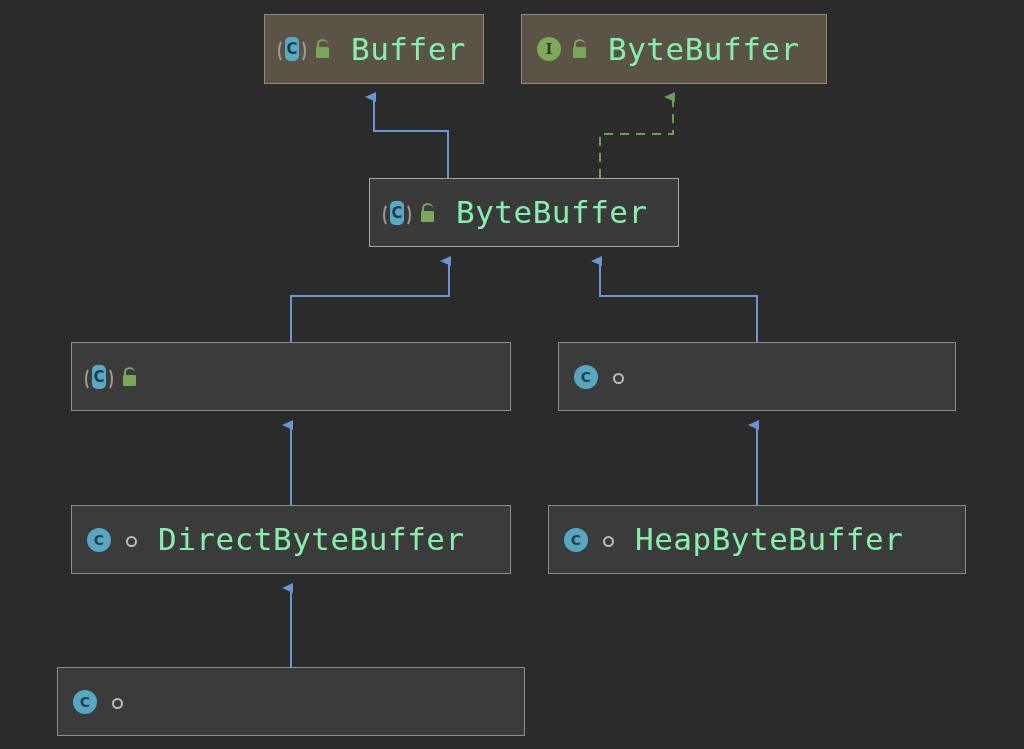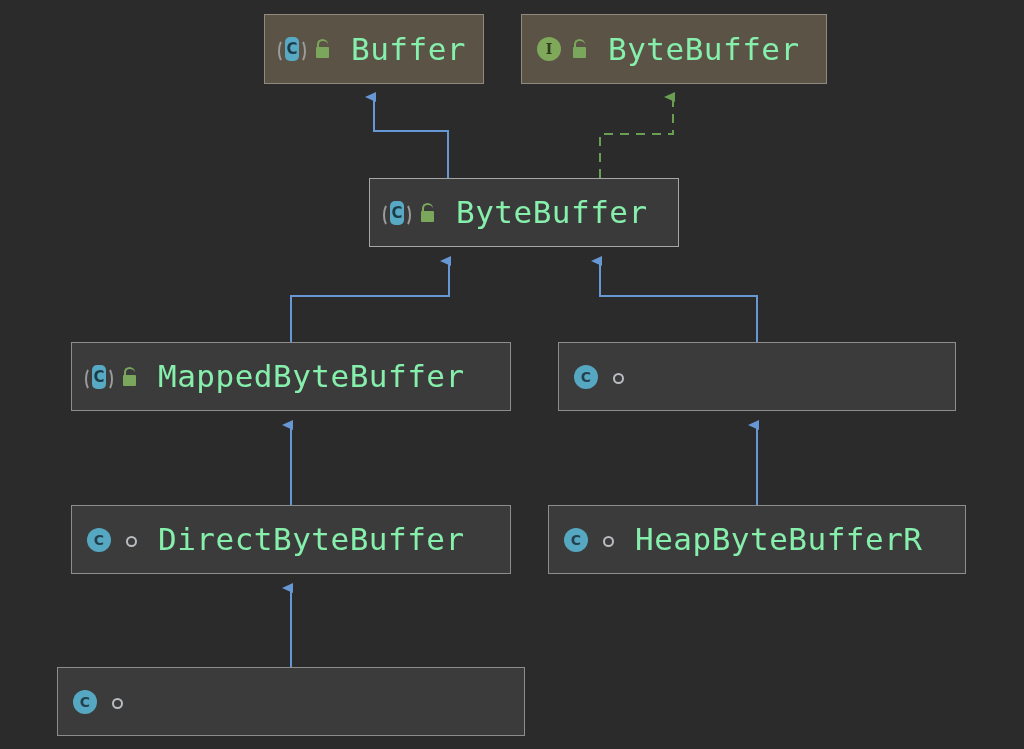--- a/index.html
+++ b/index.html
@@ -247,21 +247,20 @@
     <span class="icon-kind ic-abstract-class">
       <span class="arcL"></span>
         <span class="body"></span>
       <span class="glyph">C</span>
         <span class="arcR"></span>
     </span>
     <span class="icon-vis ic-unlock">
       <span class="shackle"></span>
         <span class="bodyrect"></span>
     </span>
-    <span class="node-label">MappedByteBuffer</span>
   </div>
 
   <div class="node" style="left:558px; top:342px; width:398px; height:69px;">
     <span class="icon-kind ic-class">
       <span class="body"></span>
         <span class="glyph">C</span>
     </span>
     <span class="icon-vis ic-dot">
       <span class="ring"></span>
     </span>
@@ -279,21 +278,21 @@
   </div>
 
   <div class="node" style="left:548px; top:505px; width:418px; height:69px;">
     <span class="icon-kind ic-class">
       <span class="body"></span>
         <span class="glyph">C</span>
     </span>
     <span class="icon-vis ic-dot">
       <span class="ring"></span>
     </span>
-    <span class="node-label">HeapByteBufferR</span>
+    <span class="node-label">HeapByteBuffer</span>
   </div>
 
   <div class="node" style="left:57px; top:667px; width:468px; height:69px;">
     <span class="icon-kind ic-class">
       <span class="body"></span>
         <span class="glyph">C</span>
     </span>
     <span class="icon-vis ic-dot">
       <span class="ring"></span>
     </span>

